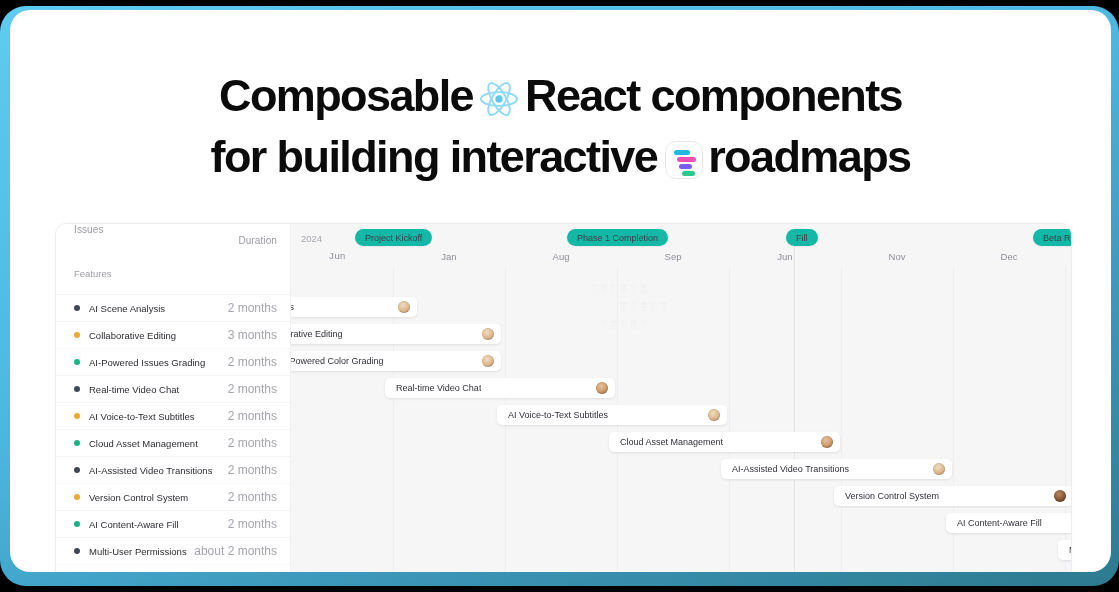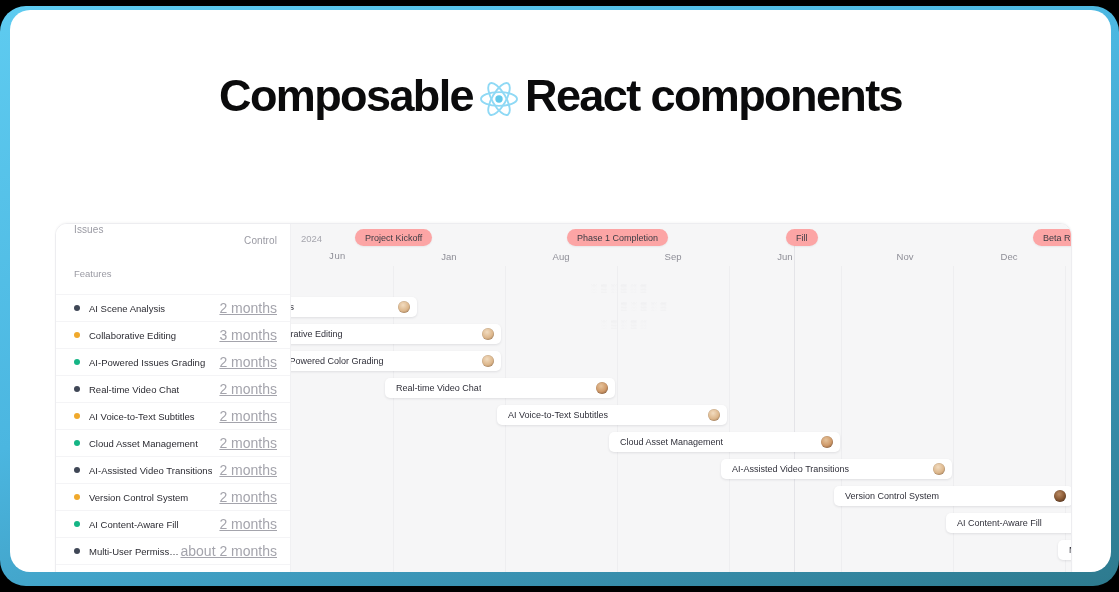--- a/index.html
+++ b/index.html
@@ -123,21 +123,21 @@
   }
   .issue-row .dot {
     width: 6px; height: 6px; border-radius: 50%;
     margin-right: 9px; flex: 0 0 auto;
   }
   .issue-row .nm {
     white-space: nowrap; overflow: hidden; text-overflow: ellipsis;
     max-width: 133px;
   }
   .issue-row .du {
-    margin-left: auto; color: #a4a4ac; font-size: 14px; white-space: nowrap; text-decoration: underline;
+    margin-left: auto; color: #a4a4ac; font-size: 12px; white-space: nowrap;
   }
 
   
   #timeline {
     position: absolute;
     left: 235px; top: 0;
     width: 782px; height: 400px;
     background: #f6f6f7;
     overflow: hidden;
   }
@@ -160,21 +160,21 @@
     position: absolute; top: 22px;
     width: 1px; height: 378px;
     background: #e4e4e8;
   }
 
   .milestone {
     position: absolute; top: 5px;
     height: 17px;
     display: flex; align-items: center;
     padding: 0 10px;
-    background: #fca5a5;
+    background: #14b8a6;
     border-radius: 9px;
     font-size: 9px; color: #3c3c44;
     white-space: nowrap;
     box-shadow: 0 1px 2px rgba(20,20,40,.06);
   }
 
   .bar {
     position: absolute;
     height: 20px;
     background: #ffffff;
@@ -218,28 +218,36 @@
       <div class="line">
         <span>Composable</span><span class="inline-ico">
           <svg width="40" height="36" viewBox="0 0 44 40">
             <ellipse cx="22" cy="20" rx="20" ry="7.6" fill="none" stroke="#8fd9f5" stroke-width="2.1"></ellipse>
             <ellipse cx="22" cy="20" rx="20" ry="7.6" fill="none" stroke="#8fd9f5" stroke-width="2.1" transform="rotate(60 22 20)"></ellipse>
             <ellipse cx="22" cy="20" rx="20" ry="7.6" fill="none" stroke="#8fd9f5" stroke-width="2.1" transform="rotate(120 22 20)"></ellipse>
             <circle cx="22" cy="20" r="4.1" fill="#63c9ea"></circle>
           </svg>
         </span><span>React components</span>
       </div>
+      <div class="line">
+        <span>for building interactive</span><span class="roadmap-tile">
+          <i class="rbar" style="left:8px;  top:8px;  width:16px; background:#22b8e0;"></i>
+          <i class="rbar" style="left:11px; top:15px; width:19px; background:#ef4fb0;"></i>
+          <i class="rbar" style="left:13px; top:22px; width:13px; background:#7c5cf0;"></i>
+          <i class="rbar" style="left:16px; top:29px; width:13px; background:#2bc98c;"></i>
+        </span><span>roadmaps</span>
+      </div>
     </div>
 
     <div id="roadmap">
 
       <div id="issue-pane">
         <div class="pane-head">
           <span>Issues</span>
-          <span class="dur">Control</span>
+          <span class="dur">Duration</span>
         </div>
         <div class="group-row">Features</div>
         <div id="issue-rows">
             <div class="issue-row" style="top: 70px;">
               <span class="dot" style="background:#3f4756"></span>
               <span class="nm">AI Scene Analysis</span>
               <span class="du">2 months</span>
             </div>
             <div class="issue-row" style="top: 97px;">
               <span class="dot" style="background:#f0a92c"></span>
@@ -291,21 +299,21 @@
       </div>
 
       <div id="timeline">
         <div class="year-lbl">2024</div>
         <div id="month-labels">
             <div class="month-lbl" style="left: 46px; font-family: Liberation Mono, monospace;">Jun</div>
             <div class="month-lbl" style="left: 158px;">Jan</div>
             <div class="month-lbl" style="left: 270px;">Aug</div>
             <div class="month-lbl" style="left: 382px;">Sep</div>
             <div class="month-lbl" style="left: 494px;">Jun</div>
-            <div class="month-lbl" style="left: 606px; margin-left: 8px;">Nov</div>
+            <div class="month-lbl" style="left: 606px;">Nov</div>
             <div class="month-lbl" style="left: 718px;">Dec</div>
           </div>
         <div id="month-seps">
             <div class="month-sep" style="left: 102px;"></div>
             <div class="month-sep" style="left: 214px;"></div>
             <div class="month-sep" style="left: 326px;"></div>
             <div class="month-sep" style="left: 438px;"></div>
             <div class="month-sep" style="left: 550px;"></div>
             <div class="month-sep" style="left: 662px;"></div>
             <div class="month-sep" style="left: 774px;"></div>

